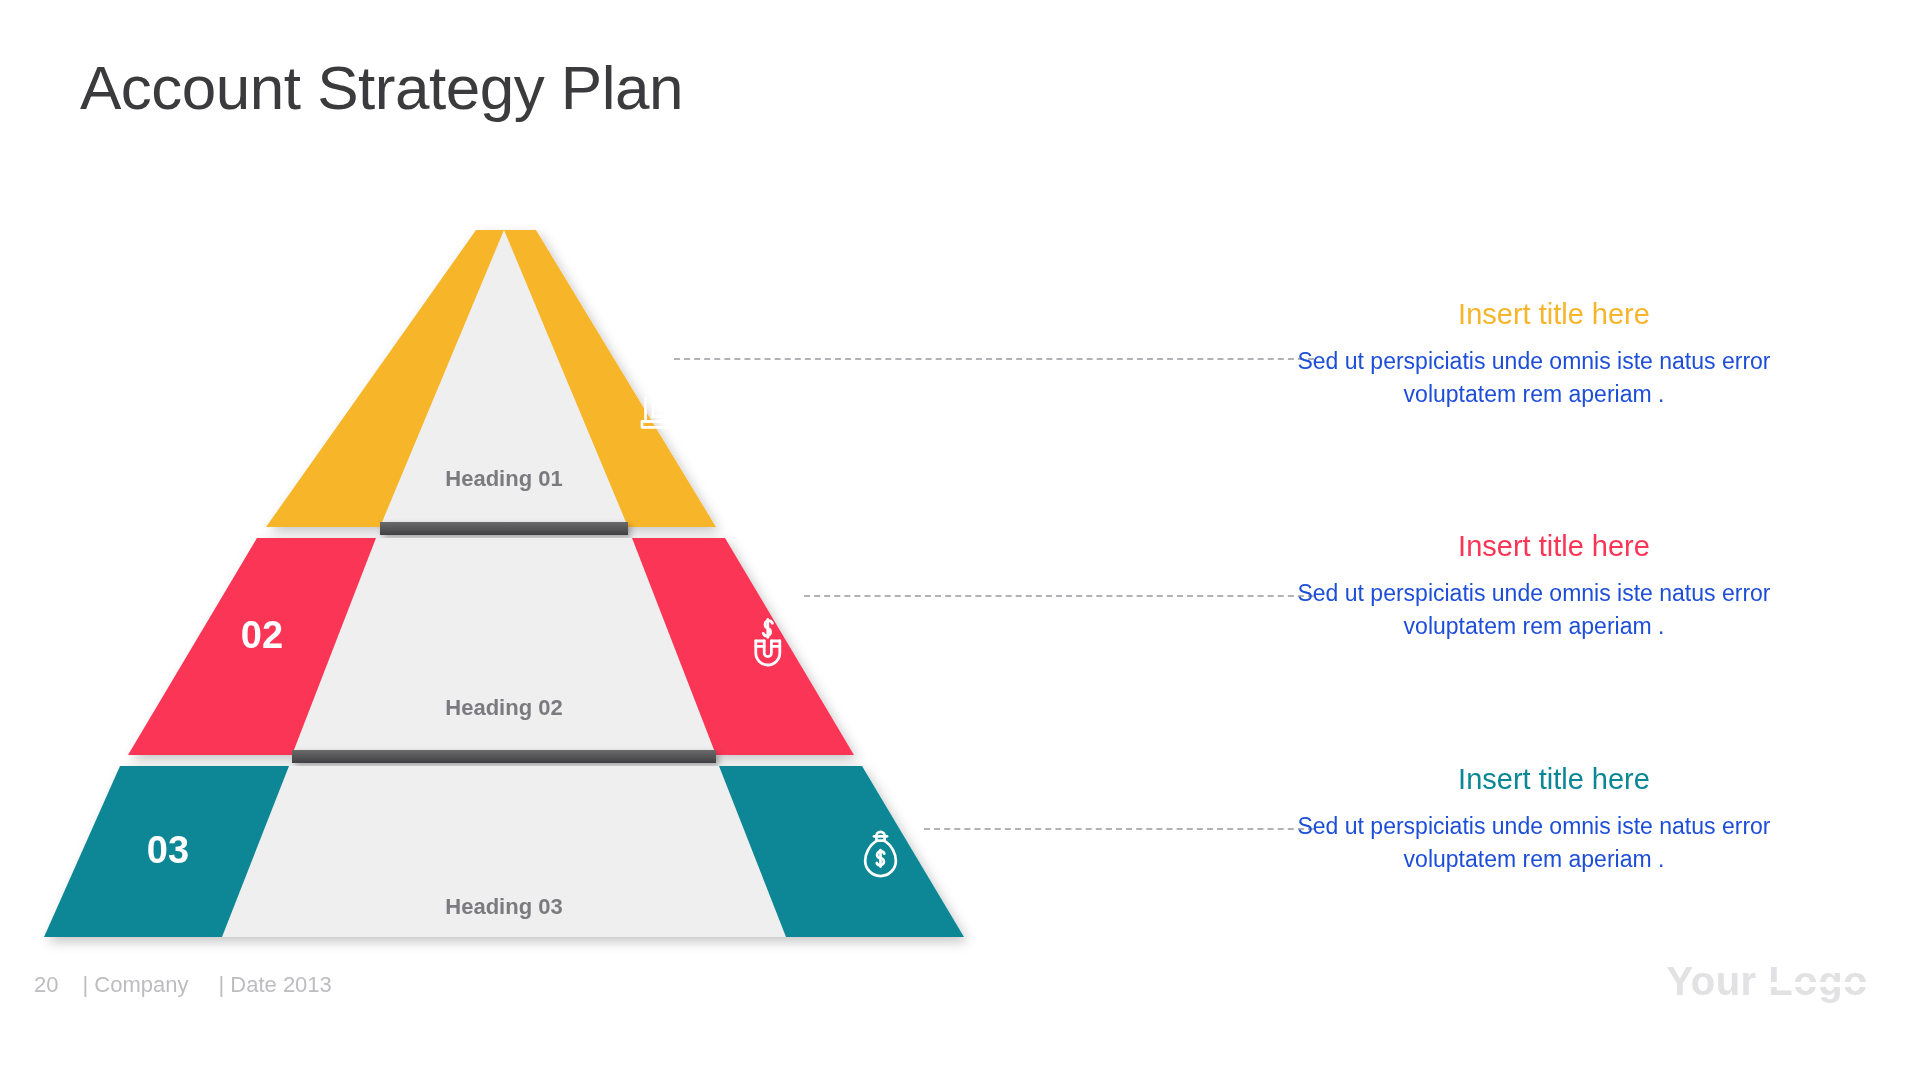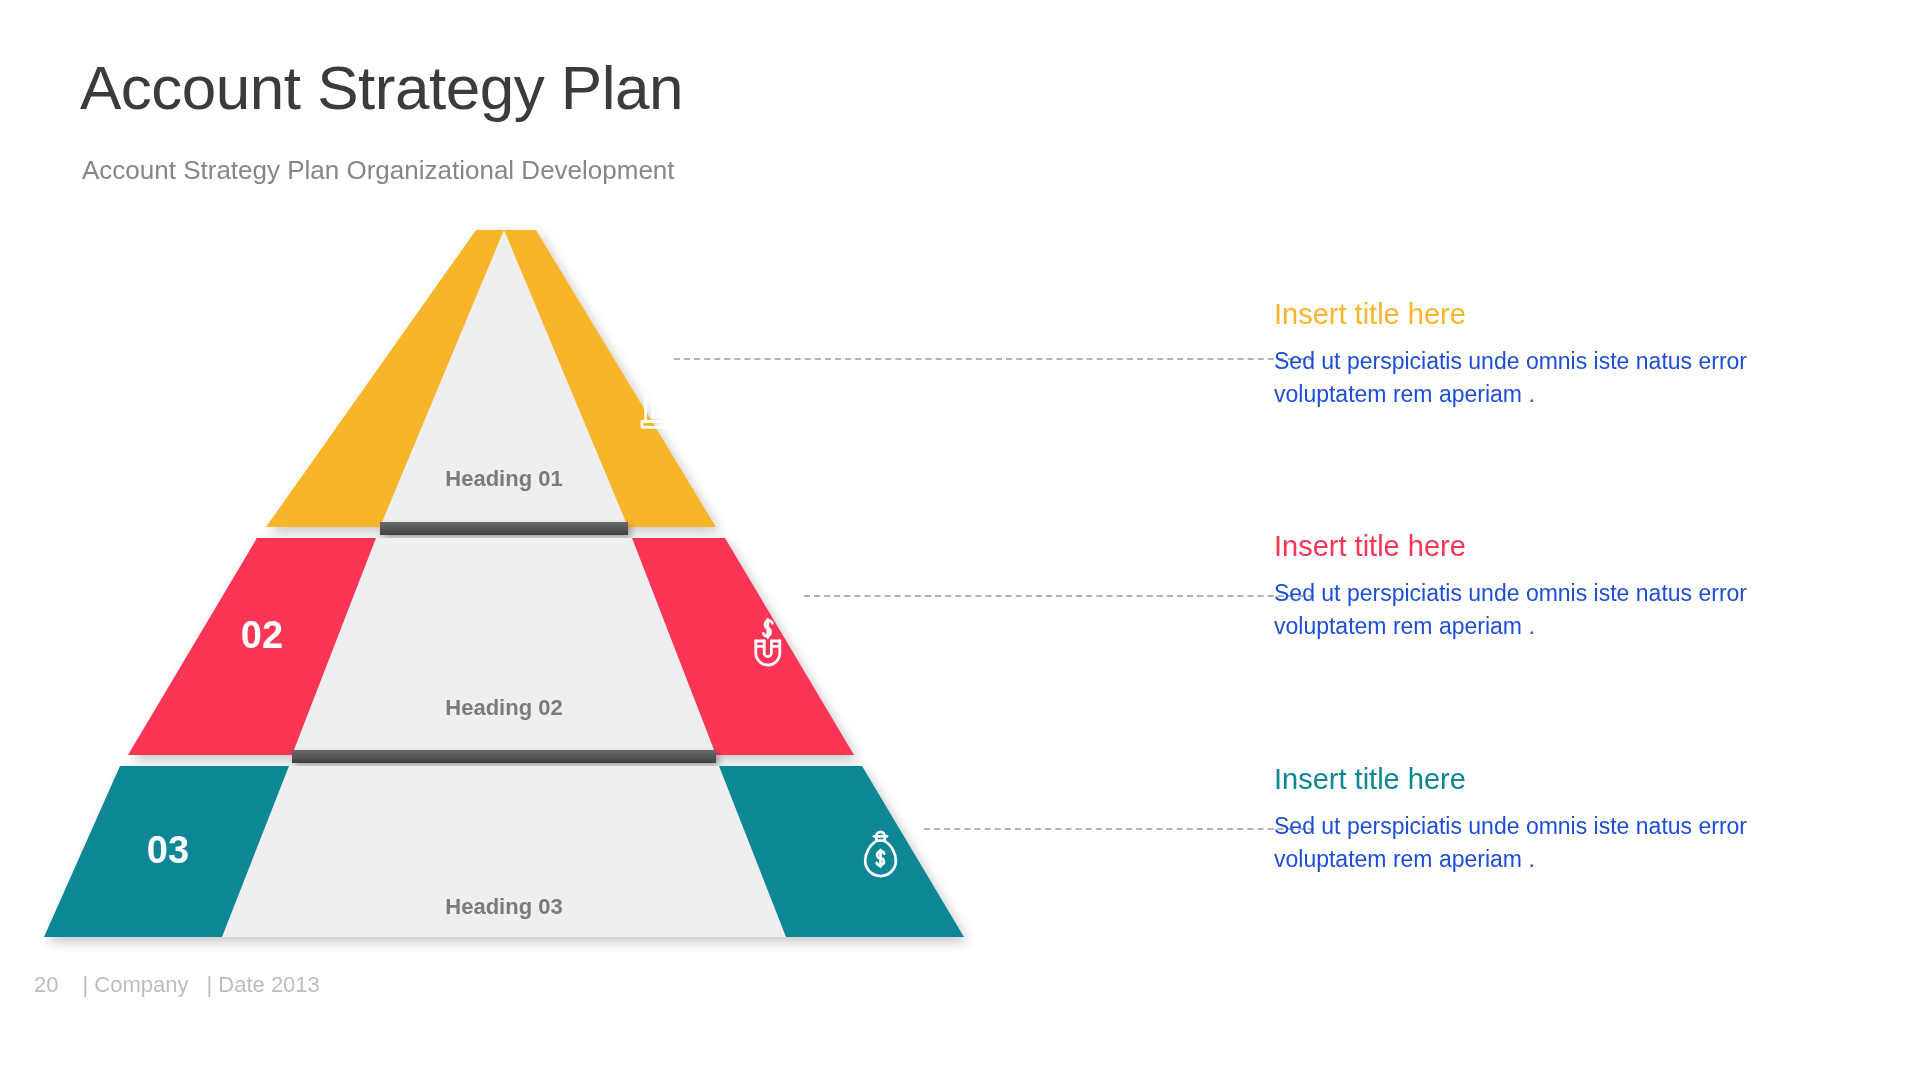--- a/index.html
+++ b/index.html
@@ -81,20 +81,21 @@
   }
   #connector-1 { left: 688px; top: 358px; width: 580px; }
   #connector-2 { left: 818px; top: 595px; width: 450px; }
   #connector-3 { left: 940px; top: 828px; width: 328px; }
 
   
   .content-block {
     position: absolute;
     left: 1274px;
     width: 560px;
+    text-align: center;
   }
   #block-1 { top: 298px; }
   #block-2 { top: 530px; }
   #block-3 { top: 763px; }
 
   .block-title {
     font-size: 29px;
     font-weight: 400;
     line-height: 1.15;
     margin: 0 0 14px 0;
@@ -113,21 +114,21 @@
     position: absolute;
     left: 34px;
     bottom: 28px;
     display: flex;
     align-items: baseline;
     font-size: 22px;
     color: #bdbdc1;
     white-space: nowrap;
   }
   .footer-page { margin-right: 24px; }
-  .footer-company { margin-right: 18px; }
+  .footer-company { margin-right: 30px; }
 
   .logo {
     position: absolute;
     right: 52px;
     bottom: 22px;
     font-size: 40px;
     font-weight: 700;
     letter-spacing: 0.5px;
     color: #e2e2e4;
     white-space: nowrap;
@@ -141,21 +142,20 @@
     height: 5px;
     background: #ffffff;
   }
 </style>
 </head>
 <body>
 
 <div id="slide">
 
   <div class="title">Account Strategy Plan</div>
-  <div class="subtitle">Account Strategy Plan Organizational Development</div>
 
   <div id="pyramid-wrap">
     <svg id="pyramid-svg" viewBox="0 0 920 720" xmlns="http://www.w3.org/2000/svg">
       <defs>
         <filter id="softshadow" x="-30%" y="-30%" width="180%" height="180%">
           <feDropShadow dx="4" dy="5" stdDeviation="6" flood-color="#000000" flood-opacity="0.22"></feDropShadow>
         </filter>
         <filter id="tinyshadow" x="-30%" y="-30%" width="180%" height="180%">
           <feDropShadow dx="3" dy="3" stdDeviation="3" flood-color="#000000" flood-opacity="0.30"></feDropShadow>
         </filter>
@@ -248,14 +248,20 @@
     <h3 class="block-title" style="color: rgb(11, 135, 149);">Insert title here</h3>
     <p class="block-body">Sed ut perspiciatis unde omnis iste natus error voluptatem rem aperiam .</p>
   </div>
 
   <div class="footer">
     <span class="footer-page">20</span>
     <span class="footer-company">| Company</span>
     <span class="footer-date">| Date 2013</span>
   </div>
 
+  <div class="logo">
+    <span class="logo-inner">
+      <span>Your Logo</span>
+      <span class="logo-strike"></span>
+    </span>
+  </div>
 
 </div>
 
 </body></html>

